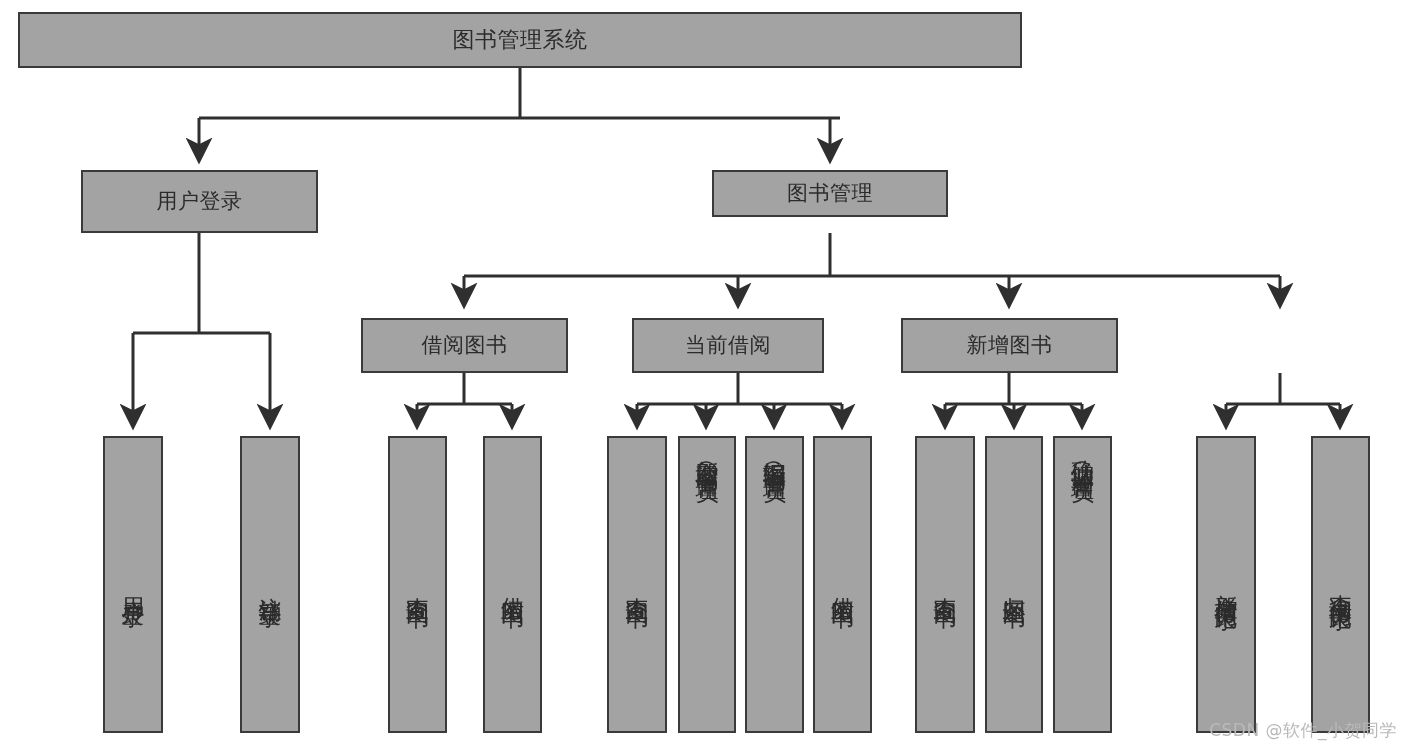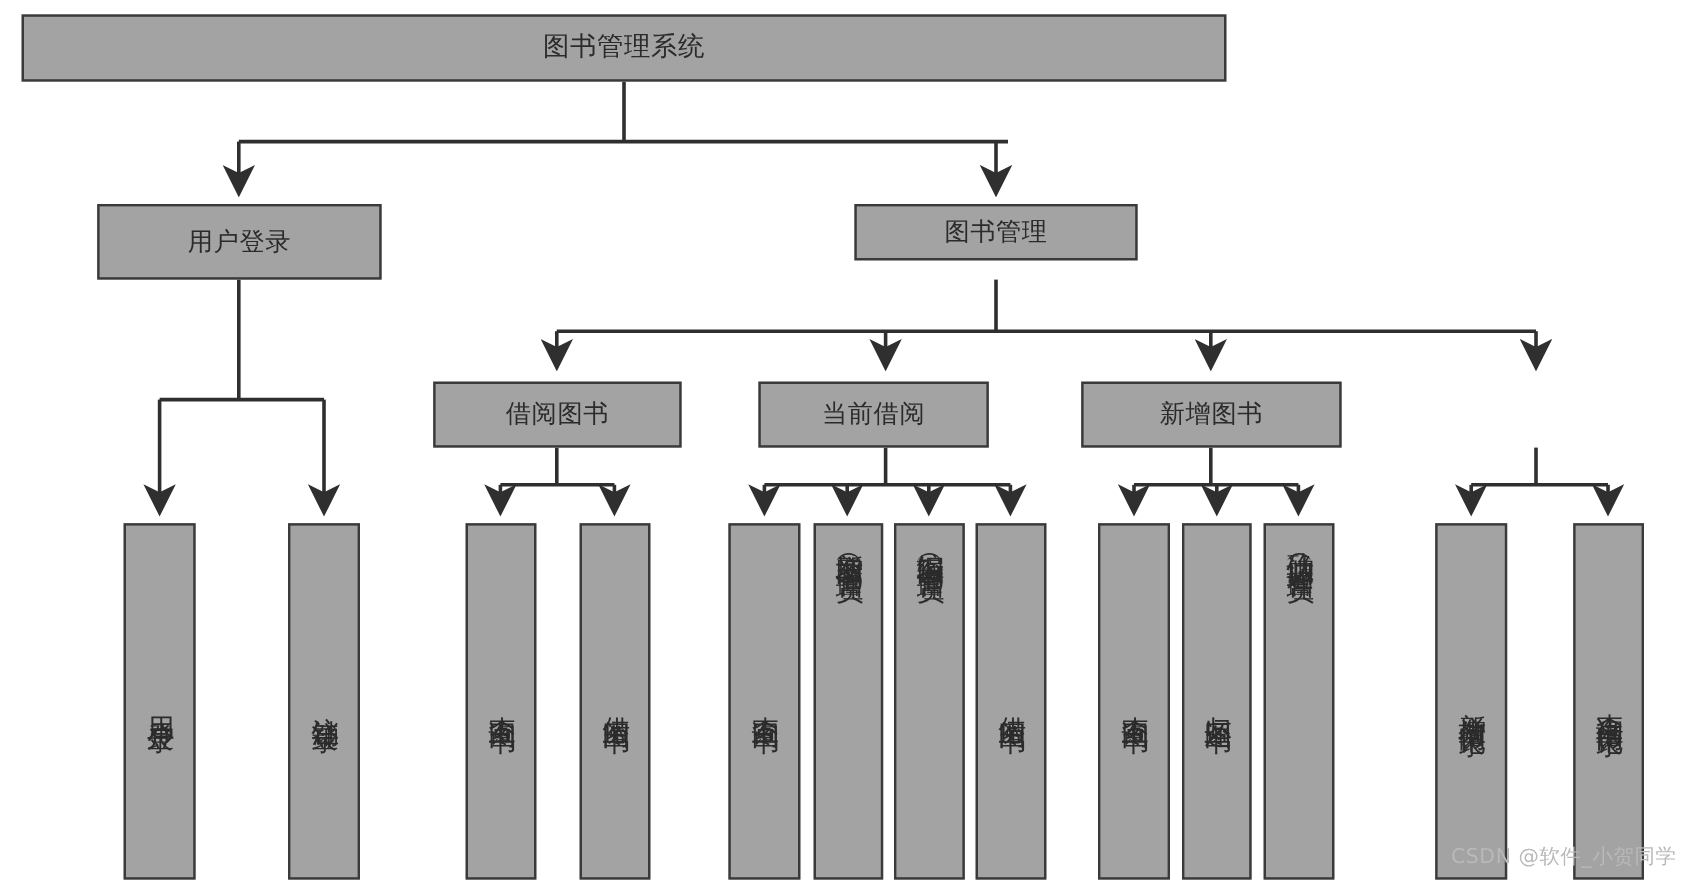--- a/index.html
+++ b/index.html
@@ -63,21 +63,21 @@
     letter-spacing: 3px;
     white-space: nowrap;
   }
   .node.v.top .label {
     align-self: flex-start;
     margin-top: 4px;
   }
   .watermark {
     position: absolute;
     right: 8px;
-    bottom: 22px;
+    bottom: 5px;
     font-size: 17px;
     color: #b9b9b9;
     white-space: nowrap;
     letter-spacing: 0.5px;
   }
 </style>
 </head>
 <body>
 
 <div id="canvas">

